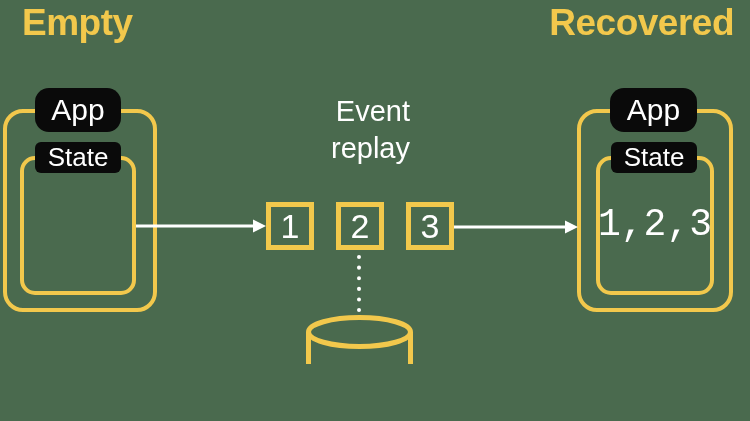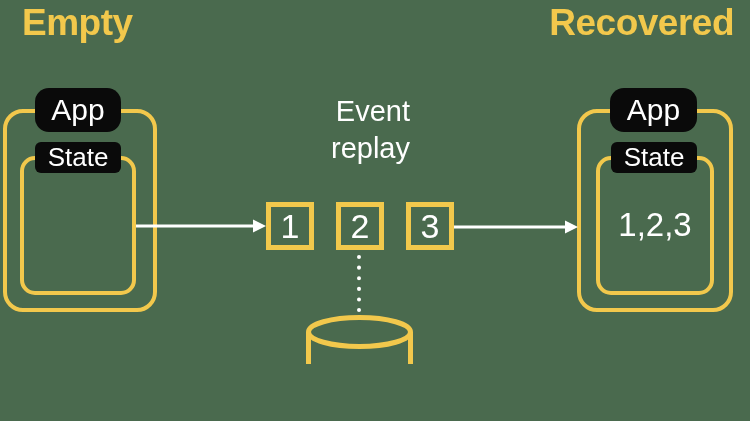--- a/index.html
+++ b/index.html
@@ -50,23 +50,24 @@
   .event-box{
     box-sizing:border-box;
     width:48px;height:48px;
     border:5px solid var(--accent);
     color:var(--ink);
     font-size:34px;
     display:flex;align-items:center;justify-content:center;
   }
   .state-value{
     color:var(--ink);
-    font-size:33px;
+    font-size:38px;
     text-align:center;
     line-height:40px;
+    font-family:Liberation Mono, monospace;
   }
   svg.overlay{position:absolute;left:0;top:0;pointer-events:none;}
   .wire{stroke:var(--ink);stroke-width:3;fill:none;}
   .wire-head{fill:var(--ink);stroke:none;}
   .dotted{stroke:var(--ink);stroke-width:4;fill:none;stroke-linecap:round;stroke-dasharray:0.1 10.5;}
   .cyl{stroke:var(--accent);stroke-width:5;fill:none;}
 </style>
 </head>
 <body>
 

